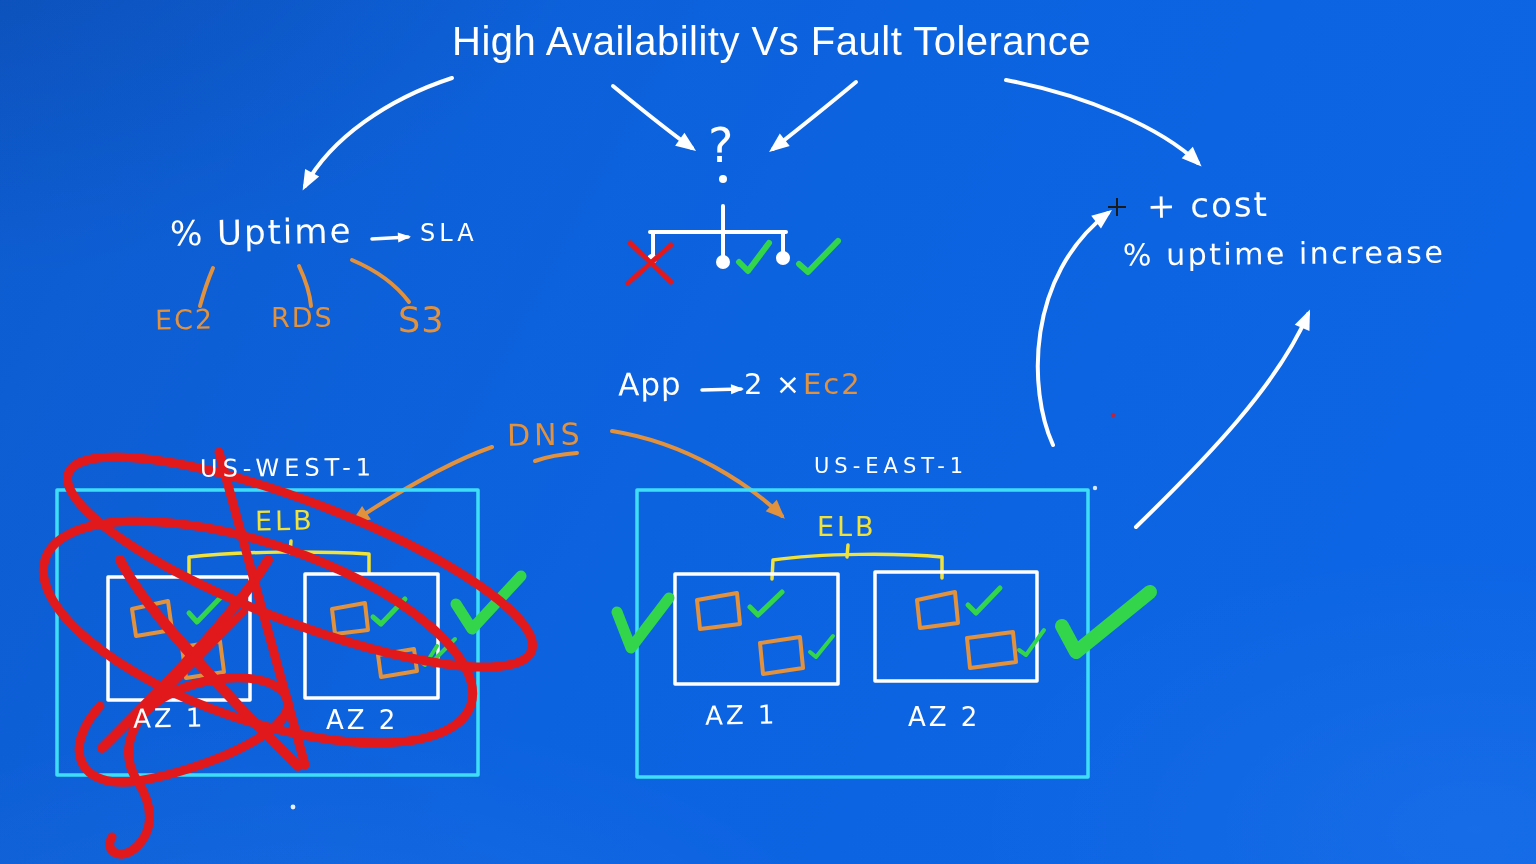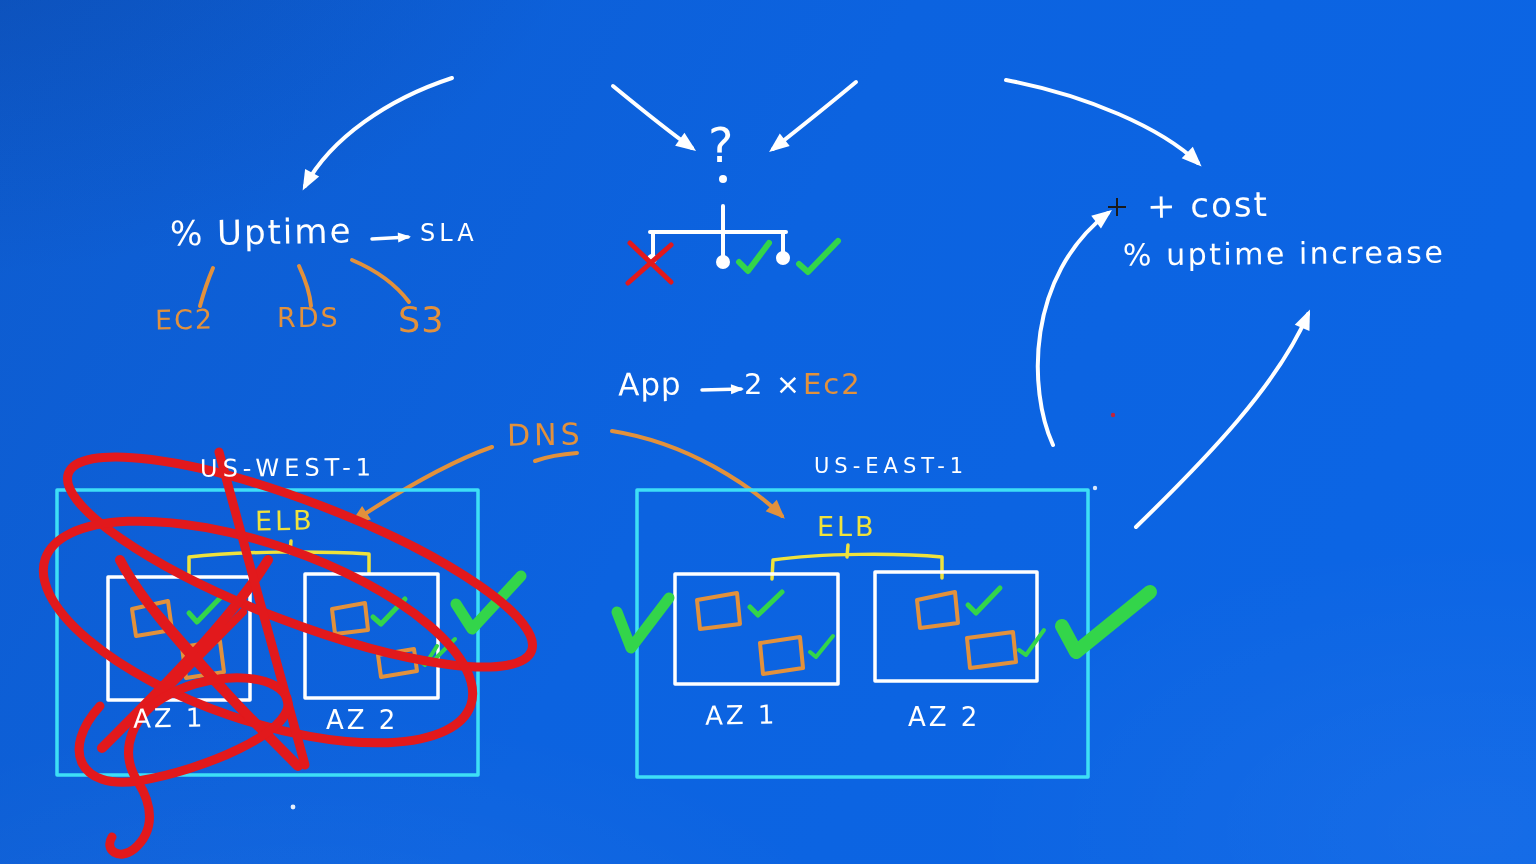--- a/index.html
+++ b/index.html
@@ -141,27 +141,28 @@
       <path class="sk sg" stroke-width="5" d="M750,607 L758,615 L782,592"></path>
       <path class="sk sg" stroke-width="4" d="M810,652 L816,657 L833,636"></path>
       <path class="sk sg" stroke-width="5" d="M968,605 L976,613 L1000,588"></path>
       <path class="sk sg" stroke-width="4" d="M1019,650 L1026,655 L1044,630"></path>
       <path class="sk sg" stroke-width="11" d="M617,612 L631,648 L669,598"></path>
       <path class="sk sg" stroke-width="14" d="M1062,626 L1076,652 L1150,592"></path>
       <circle cx="1095" cy="488" r="2.2" fill="var(--c-ink,#fff)" opacity=".85"></circle>
     </g>
   </svg>
 
+  <div class="lbl title" style="left:452px; top:20px;">High Availability Vs Fault Tolerance</div>
 
   <div class="lbl" style="left:708px; top:120px; font-size:48px;">?</div>
 
   <div class="lbl" style="left:170px; top:215px; font-size:34px; letter-spacing:2px; transform:rotate(-1deg);">% Uptime</div>
   <div class="lbl" style="left:420px; top:221px; font-size:24px; letter-spacing:4px;">SLA</div>
   <div class="lbl orange" style="left:155px; top:306px; font-size:27px; letter-spacing:2px; transform:rotate(-1deg);">EC2</div>
-  <div class="lbl orange" style="left:277px; top:304px; font-size:27px; letter-spacing:2px;">RDS</div>
+  <div class="lbl orange" style="left:271px; top:304px; font-size:27px; letter-spacing:2px;">RDS</div>
   <div class="lbl orange" style="left:398px; top:302px; font-size:35px; letter-spacing:1px;">S3</div>
 
   <div class="lbl" style="left:1147px; top:188px; font-size:34px; letter-spacing:2px; transform:rotate(-1deg);">+ cost</div>
   <div class="lbl" style="left:1123px; top:238px; font-size:30px; letter-spacing:2.5px; transform:rotate(-0.5deg);">% uptime increase</div>
 
   <div class="lbl" style="left:618px; top:368px; font-size:31px; letter-spacing:1px; transform:rotate(-1deg);">App</div>
   <div class="lbl" style="left:744px; top:369px; font-size:29px; letter-spacing:2px;">2 ×</div>
   <div class="lbl orange" style="left:803px; top:369px; font-size:29px; letter-spacing:2px;">Ec2</div>
 
   <div class="lbl orange" style="left:507px; top:419px; font-size:30px; letter-spacing:4px; transform:rotate(-1deg);text-align:center;">DNS</div>

